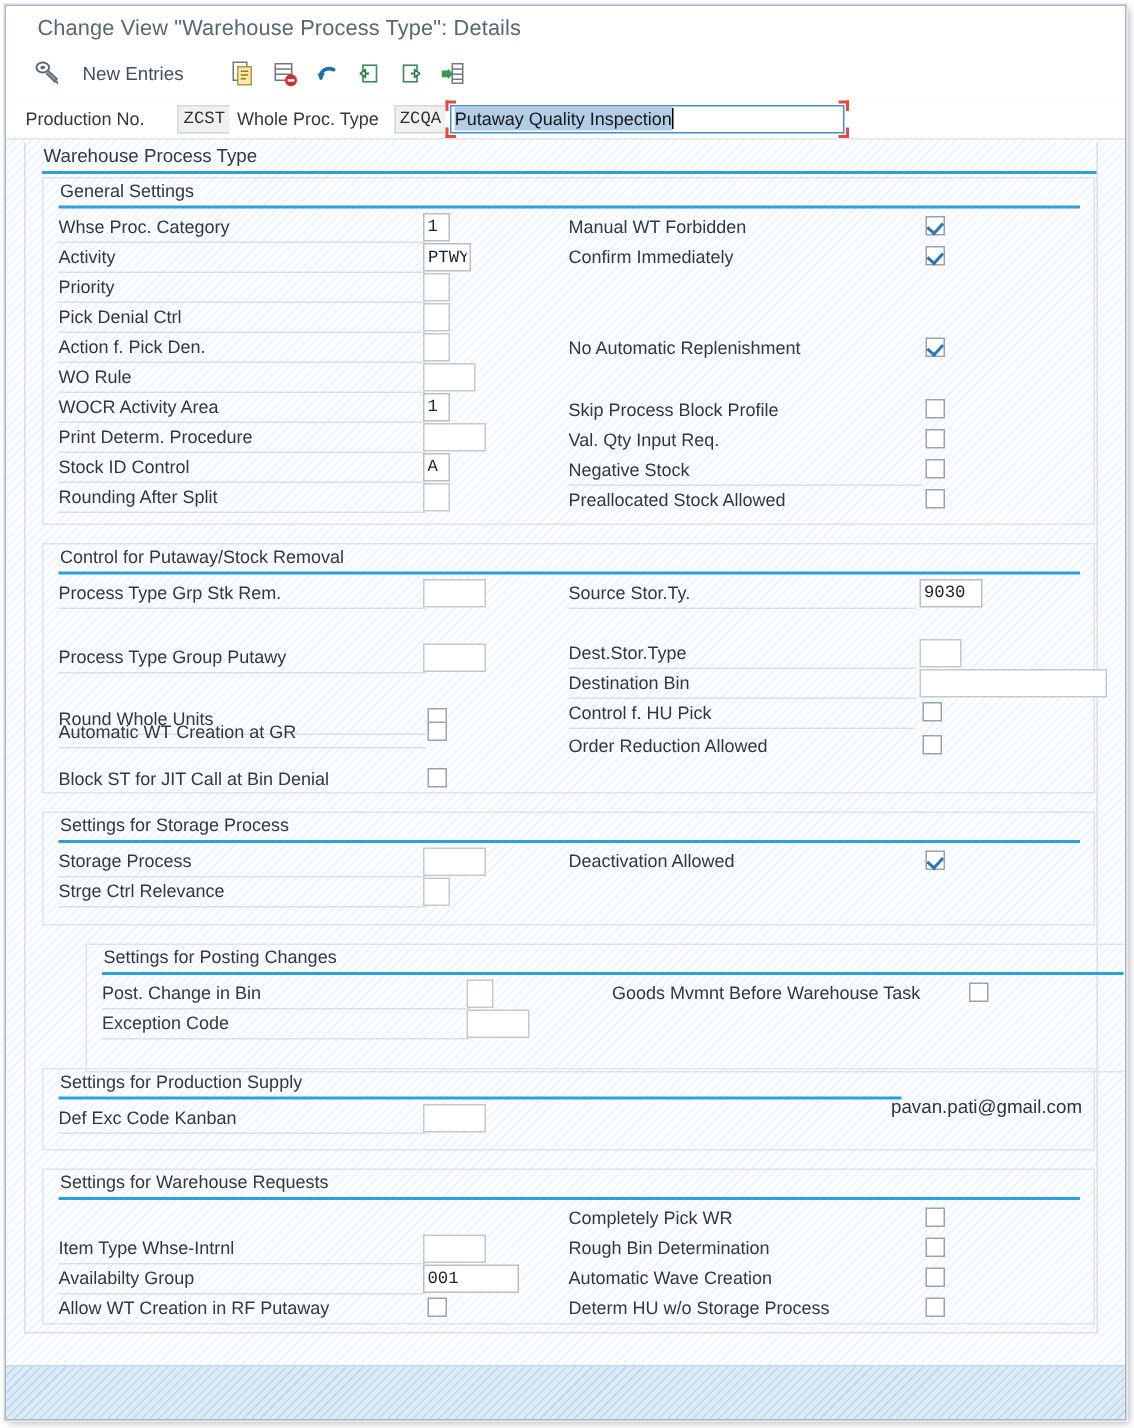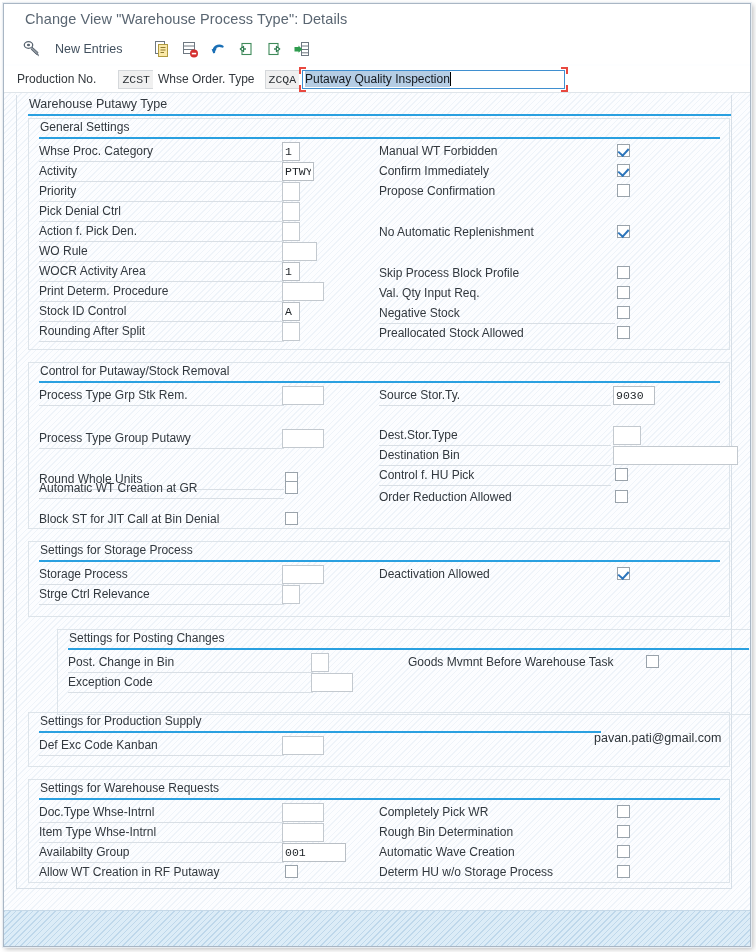--- a/index.html
+++ b/index.html
@@ -350,41 +350,41 @@
         <line x1="8.5" y1="12.8" x2="15.5" y2="12.8" stroke="#6e7881" stroke-width="1"></line>
         <rect x="1.5" y="7" width="5" height="4.5" fill="#2f9c4f"></rect>
         <path d="M5.5 5.6 L9.2 9.2 L5.5 12.8 Z" fill="#2f9c4f"></path>
       </svg>
     </div>
   </div>
 
   <div id="keyrow">
     <span class="key-label">Production No.</span>
     <span class="key-ro" style="margin-left:22px;">ZCST</span>
-    <span class="key-label" style="margin-left:2px;">Whse Order. Type</span>
+    <span class="key-label" style="margin-left:2px;">Whole Proc. Type</span>
     <span class="key-ro" style="margin-left:10px;">ZCQA</span>
 
     <div id="desc-wrap">
       <div id="desc-field">
         <span id="desc-text">Putaway Quality Inspection</span>
           <span id="caret"></span>
       </div>
       <span class="fc fc-tl"></span>
       <span class="fc fc-bl"></span>
       <span class="fc fc-tr"></span>
       <span class="fc fc-br"></span>
     </div>
   </div>
 
   <div id="gutter"></div>
 
   <div id="canvas" class="hatch">
 
     <div id="groupbox">
-      <span id="group-title">Warehouse Putawy Type</span>
+      <span id="group-title">Warehouse Process Type</span>
       <span id="group-rule"></span>
 
       <div class="section" style="top:23px; height:232px;">
         <span class="sec-title">General Settings</span>
         <span class="sec-rule"></span>
 
         <div class="row" style="left:10px; top:23px; width:265px;">
           <span class="lbl">Whse Proc. Category</span>
           <span class="sep" style="left:0; top:19px; width:245px;"></span>
           <input class="fld" style="left: 243px; width: 18px;" value="1">
@@ -444,24 +444,20 @@
           <input class="fld empty" style="left: 243px; width: 18px;" value="">
         </div>
 
         <div class="row" style="left:350px; top:23px; width:300px;">
           <span class="lbl">Manual WT Forbidden</span>
           <span class="cbx on" style="left:238px;"></span>
         </div>
         <div class="row" style="left:350px; top:43px; width:300px;">
           <span class="lbl">Confirm Immediately</span>
           <span class="cbx on" style="left:238px;"></span>
-        </div>
-        <div class="row" style="left:350px; top:63px; width:300px;">
-          <span class="lbl">Propose Confirmation</span>
-          <span class="cbx" style="left:238px;"></span>
         </div>
         <div class="row" style="left:350px; top:104px; width:300px;">
           <span class="lbl">No Automatic Replenishment</span>
           <span class="cbx on" style="left:238px;"></span>
         </div>
         <div class="row" style="left:350px; top:145px; width:300px;">
           <span class="lbl">Skip Process Block Profile</span>
           <span class="cbx" style="left:238px;"></span>
         </div>
         <div class="row" style="left:350px; top:165px; width:300px;">
@@ -597,25 +593,20 @@
           <input class="fld empty" style="left: 243px; width: 42px;" value="">
         </div>
 
         <span id="email" style="left:565px; top:18px;">pavan.pati@gmail.com</span>
       </div>
 
       <div class="section" style="top:684px; height:104px;">
         <span class="sec-title">Settings for Warehouse Requests</span>
         <span class="sec-rule"></span>
 
-        <div class="row" style="left:10px; top:23px; width:290px;">
-          <span class="lbl">Doc.Type Whse-Intrnl</span>
-          <span class="sep" style="left:0; top:19px; width:245px;"></span>
-          <input class="fld empty" style="left: 243px; width: 42px;" value="">
-        </div>
 
         <div class="row" style="left:10px; top:43px; width:290px;">
           <span class="lbl">Item Type Whse-Intrnl</span>
           <span class="sep" style="left:0; top:19px; width:245px;"></span>
           <input class="fld empty" style="left: 243px; width: 42px;" value="">
         </div>
 
         <div class="row" style="left:10px; top:63px; width:290px;">
           <span class="lbl">Availabilty Group</span>
           <span class="sep" style="left:0; top:19px; width:245px;"></span>

